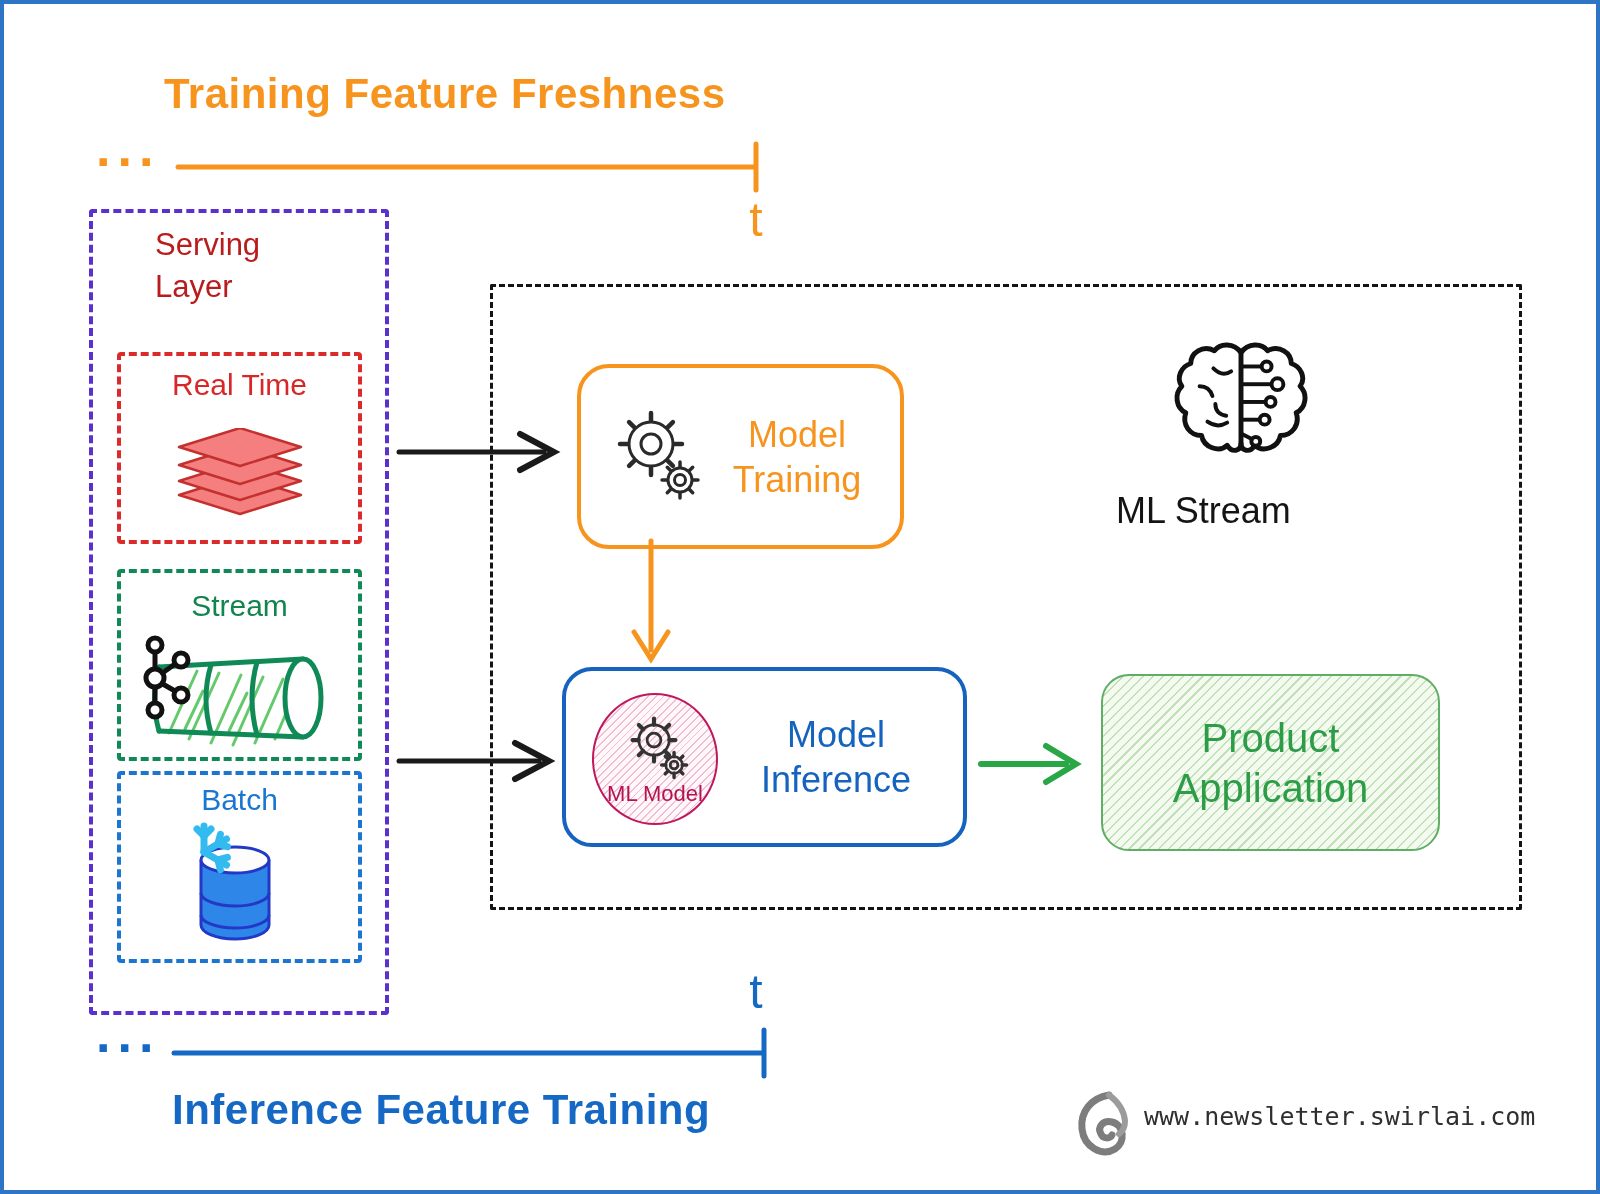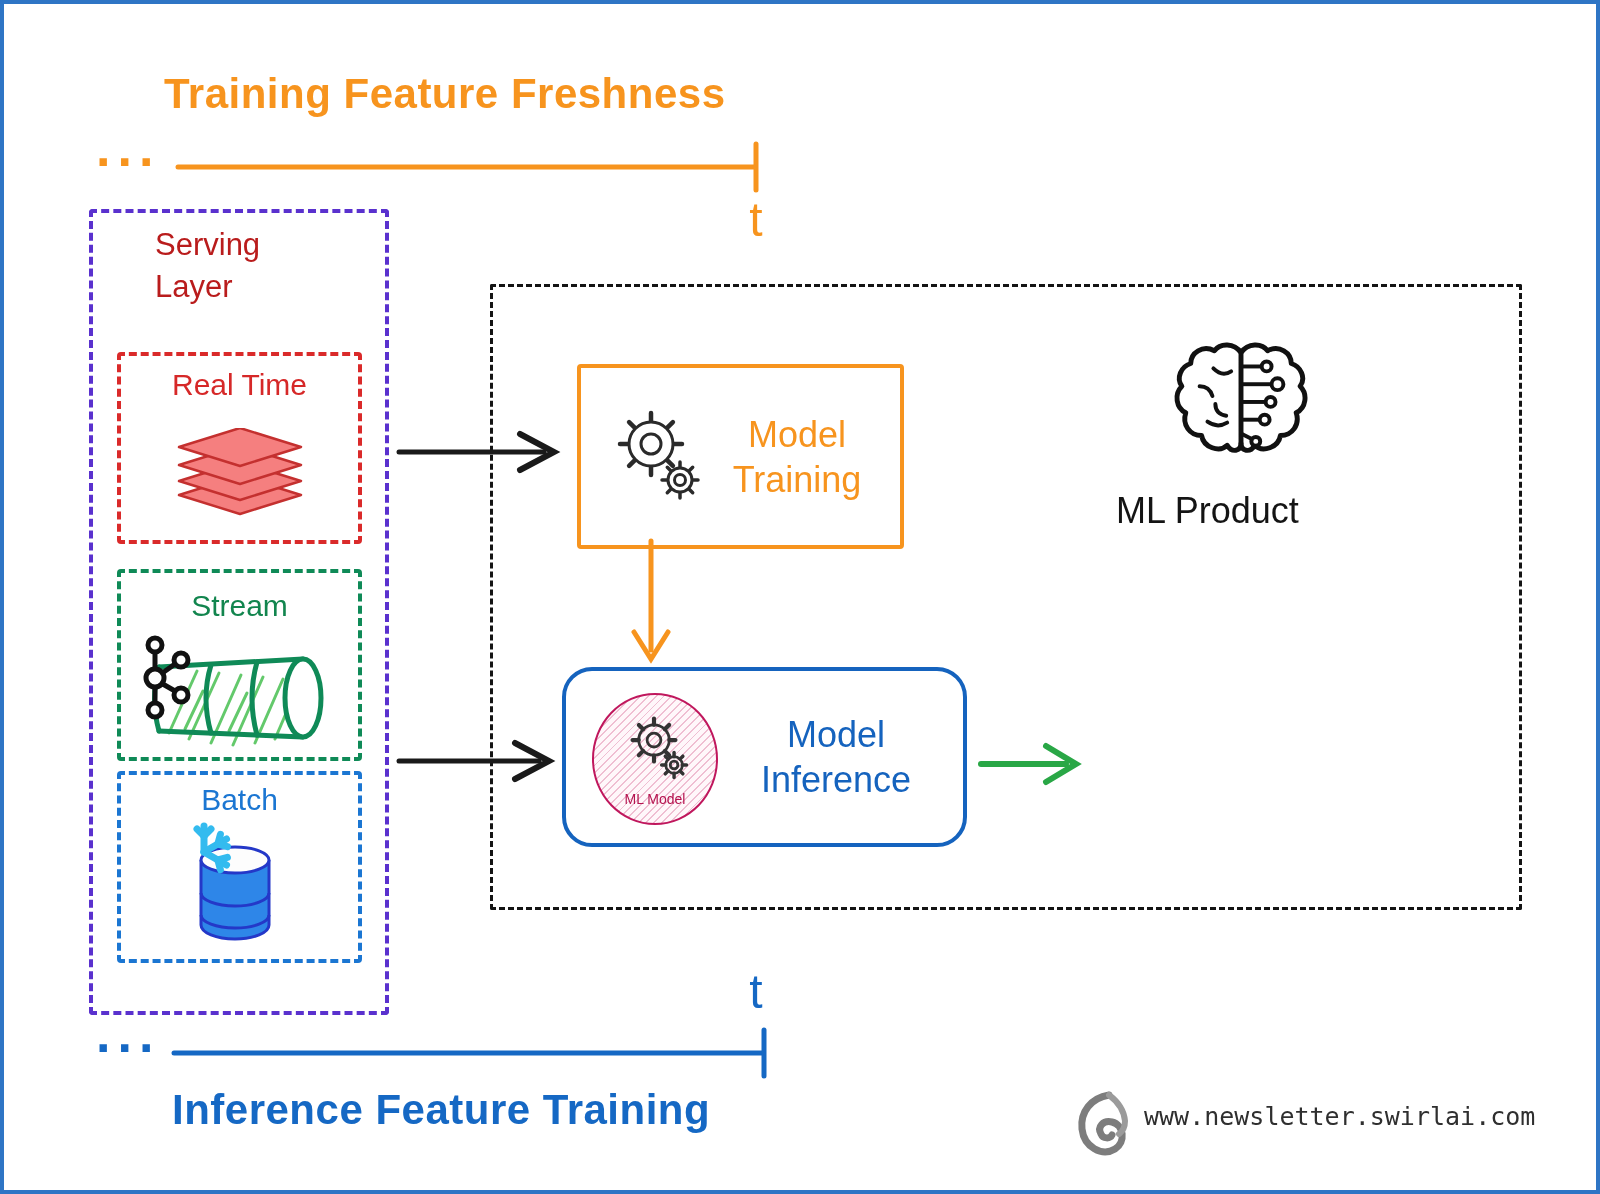--- a/index.html
+++ b/index.html
@@ -35,29 +35,29 @@
   .src-label{position:absolute;left:0;right:0;top:12px;text-align:center;font-size:30px;}
   .src-label.realtime{color:#d62828;}
   .src-label.stream{color:#12854e;top:16px;}
   .src-label.batch{color:#1b76d2;top:8px;}
 
   
   .ml-frame{left:486px;top:280px;width:1026px;height:620px;border:3px dashed #141414;border-radius:2px;}
   .ml-system-label{left:1112px;top:486px;width:250px;color:#141414;font-size:36px;}
 
   
-  .training-node{left:573px;top:360px;width:319px;height:177px;border:4px solid #f7941e;border-radius:4px;background:#fff;}
+  .training-node{left:573px;top:360px;width:319px;height:177px;border:4px solid #f7941e;border-radius:32px;background:#fff;}
   .training-node-label{position:absolute;left:118px;top:0;width:196px;height:100%;display:flex;align-items:center;justify-content:center;
     color:#f7941e;font-size:36px;line-height:1.25;text-align:center;}
   .inference-node{left:558px;top:663px;width:397px;height:172px;border:4px solid #1563be;border-radius:30px;background:#fff;}
   .inference-node-label{position:absolute;left:150px;top:0;width:240px;height:100%;display:flex;align-items:center;justify-content:center;
     color:#1563be;font-size:36px;line-height:1.25;text-align:center;}
   .ml-model-ellipse{position:absolute;left:26px;top:22px;width:122px;height:128px;border:2px solid #c0175d;border-radius:50%;
     background:repeating-linear-gradient(135deg, rgba(198,24,93,0.28) 0 1.4px, #fff7fa 1.4px 5.5px);}
-  .ml-model-label{position:absolute;left:0;right:0;bottom:16px;text-align:center;color:#b5134f;font-size:14px;}
+  .ml-model-label{position:absolute;left:0;right:0;bottom:16px;text-align:center;color:#b5134f;font-size:22px;}
 
   .product-node{left:1097px;top:670px;width:335px;height:173px;border:2.5px solid #5fae63;border-radius:28px;
     background:repeating-linear-gradient(135deg, rgba(126,196,110,0.5) 0 1.5px, #f4faf0 1.5px 7px);
     display:flex;align-items:center;justify-content:center;}
   .product-label{color:#2c9c47;font-size:40px;line-height:1.25;text-align:center;width:250px;}
 
   
   .site-url{left:1140px;top:1098px;font-family:"DejaVu Sans Mono", monospace;font-size:25px;color:#2f2f2f;}
 
   svg{display:block;}
@@ -177,21 +177,21 @@
       <line x1="70" y1="46" x2="100" y2="46"></line>
         <circle cx="107" cy="46" r="6"></circle>
       <line x1="70" y1="64" x2="94" y2="64"></line>
         <circle cx="100" cy="64" r="5"></circle>
       <line x1="70" y1="82" x2="88" y2="82"></line>
         <circle cx="94" cy="82" r="5"></circle>
       <line x1="70" y1="96" x2="80" y2="101"></line>
         <circle cx="85" cy="104" r="4.5"></circle>
     </g>
   </svg>
-  <div class="abs ml-system-label ctr nowrap">ML Product</div>
+  <div class="abs ml-system-label ctr nowrap">ML Stream</div>
 
   <div class="abs training-node">
     <svg class="abs" style="left:18px;top:34px;" width="104" height="104" viewBox="0 0 104 104">
       <g stroke="#2a2a2a" fill="#ffffff" stroke-width="3" stroke-linecap="round">
         <g stroke-width="4.5">
           <line x1="74" y1="42" x2="83" y2="42"></line>
             <line x1="67.6" y1="57.6" x2="73.9" y2="63.9"></line>
           <line x1="52" y1="64" x2="52" y2="73"></line>
             <line x1="36.4" y1="57.6" x2="30.1" y2="63.9"></line>
           <line x1="30" y1="42" x2="21" y2="42"></line>
@@ -246,20 +246,23 @@
           </g>
           <circle cx="81" cy="78" r="12"></circle>
           <circle cx="81" cy="78" r="5.5"></circle>
         </g>
       </svg>
       <div class="ml-model-label">ML Model</div>
     </div>
     <div class="inference-node-label">Model Inference</div>
   </div>
 
+  <div class="abs product-node">
+    <div class="product-label">Product Application</div>
+  </div>
 
   <div class="abs t-label inference">t</div>
   <div class="abs axis-dots inference">...</div>
   <div class="abs axis-title inference ctr nowrap">Inference Feature Training</div>
 
   <svg class="abs" style="left:1072px;top:1086px;" width="58" height="70" viewBox="0 0 58 70">
     <g fill="none" stroke-linecap="round">
       <path d="M33,5 C15,8 4,22 6,39 C8,57 26,67 39,59 C50,52 48,35 36,32 C27,30 21,37 25,44 C27,49 34,49 36,45" stroke="#7d7d7d" stroke-width="7"></path>
       <path d="M33,5 C41,11 48,20 49,31 C49,37 47,41 43,44" stroke="#9b9b9b" stroke-width="6"></path>
     </g>

